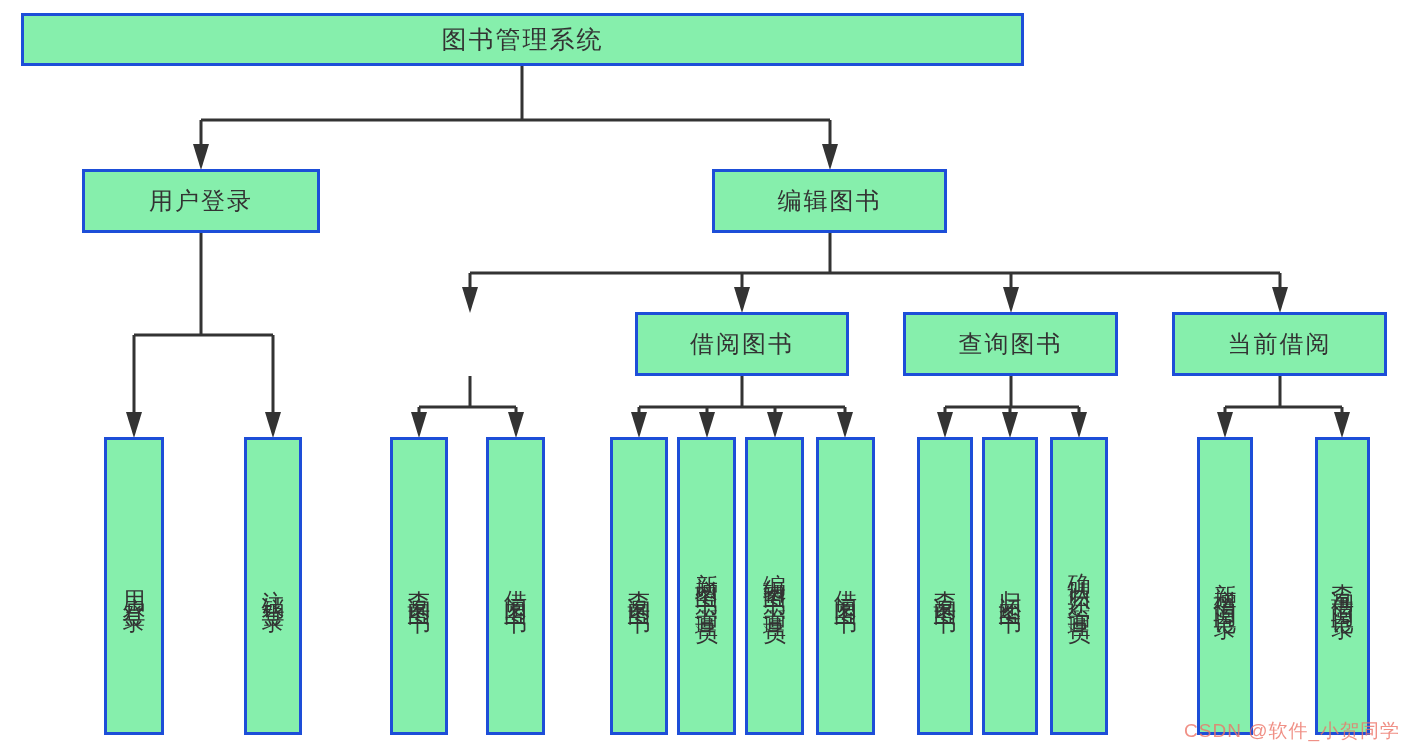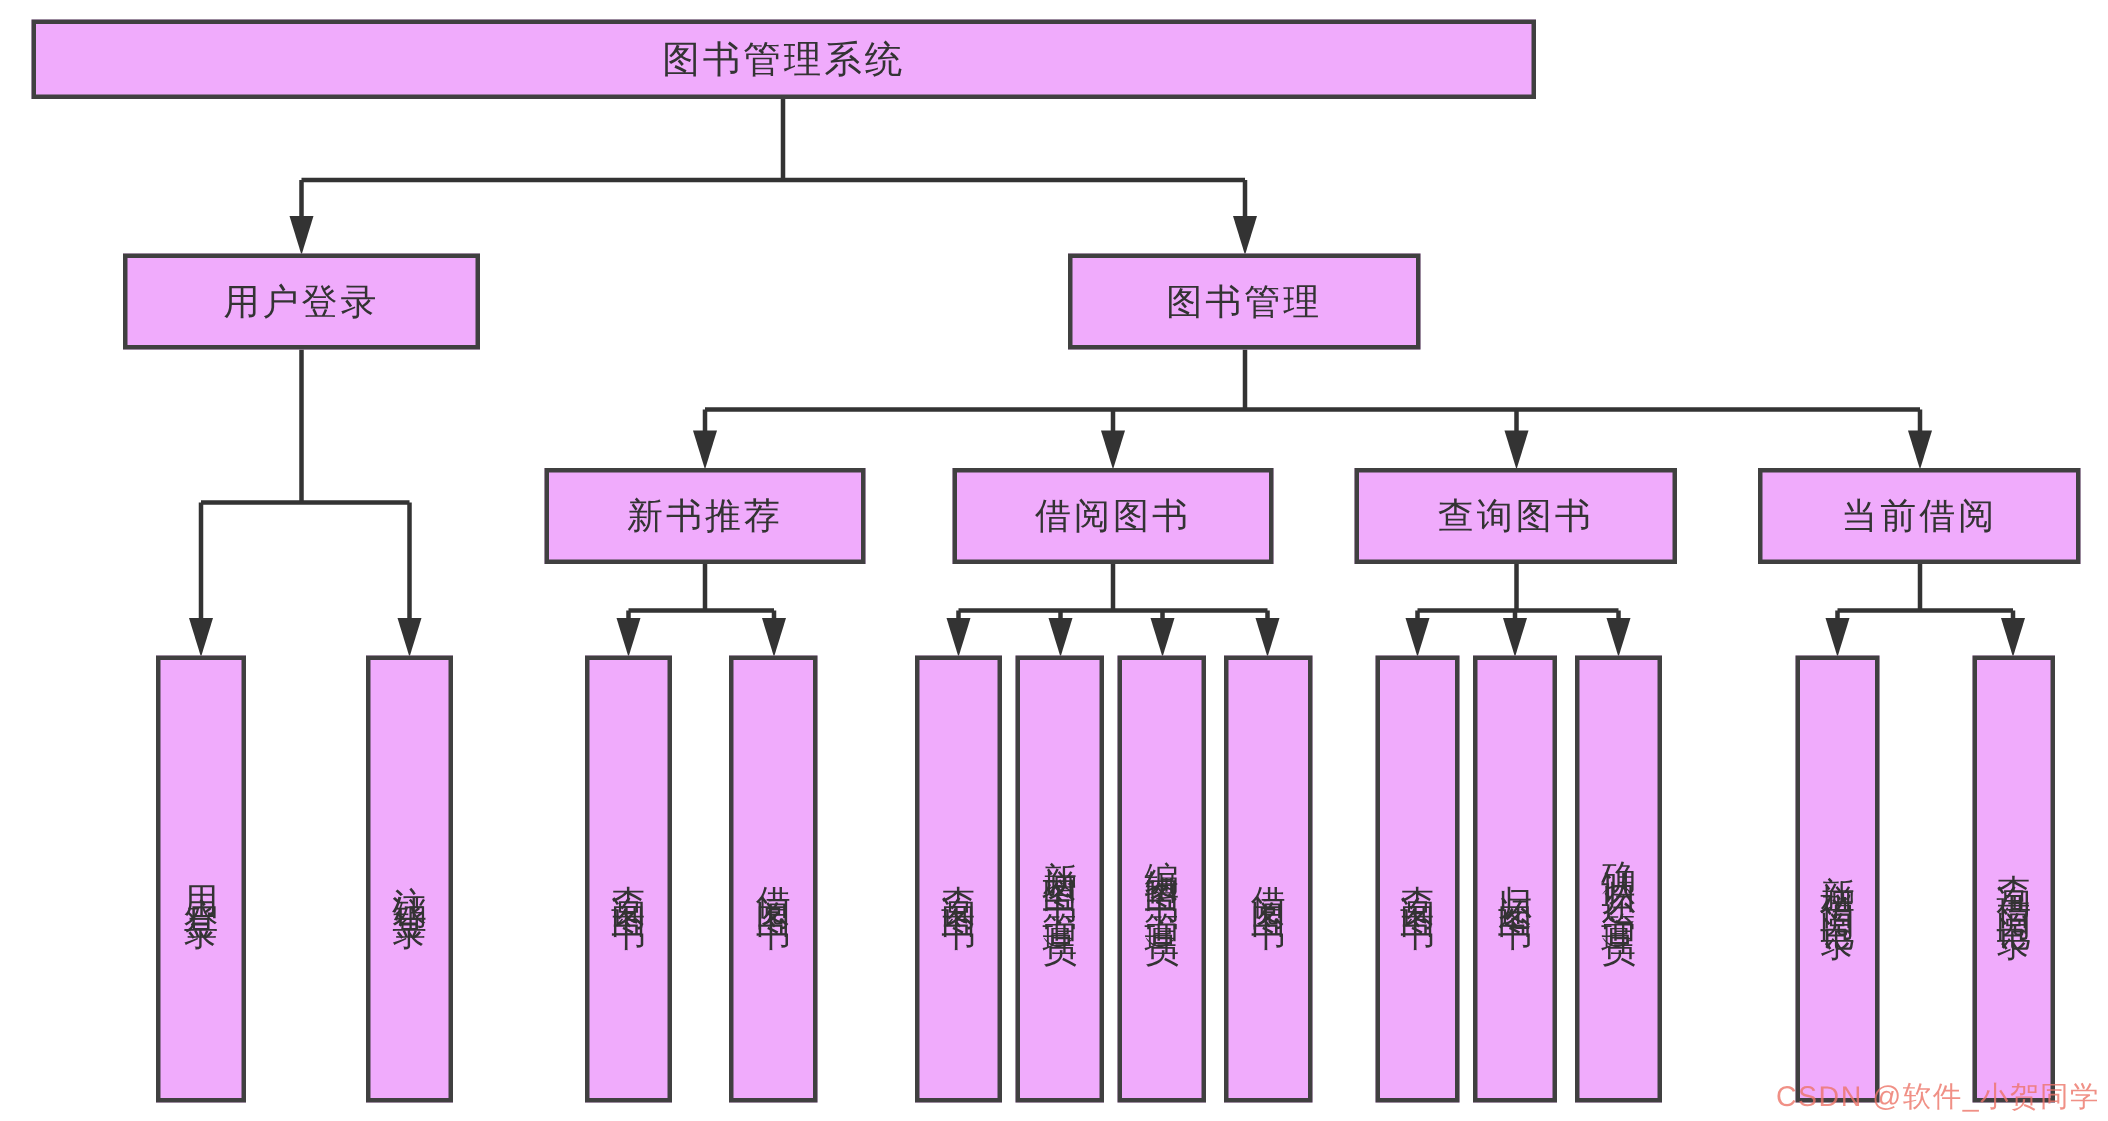--- a/index.html
+++ b/index.html
@@ -3,21 +3,21 @@
 <meta charset="utf-8">
 <style>
   html,body{margin:0;padding:0;background:#fff;}
   .canvas{
     position:relative;width:1405px;height:747px;background:#fff;
     font-family:"Liberation Sans","DejaVu Sans",sans-serif;color:#333;overflow:hidden;
   }
   .connectors{position:absolute;left:0;top:0;z-index:1;}
   .box{
     position:absolute;box-sizing:border-box;z-index:2;
-    border:3px solid #404040;background:#f0abfc;
+    border:3px solid #1d4ed8;background:#86efac;
     display:flex;align-items:center;justify-content:center;
     color:#333;
   }
   .h{font-size:24px;letter-spacing:2px;white-space:nowrap;}
   .root-box{font-size:25px;}
   .v{
     writing-mode:vertical-rl;
     font-size:23px;letter-spacing:7px;line-height:1;
   }
   .watermark{
@@ -85,23 +85,22 @@
       <polygon points="1002,412 1018,412 1010,438"></polygon>
       <polygon points="1071,412 1087,412 1079,438"></polygon>
       <polygon points="1217,412 1233,412 1225,438"></polygon>
       <polygon points="1334,412 1350,412 1342,438"></polygon>
     </g>
   </svg>
 
   <div class="box h root-box" style="left:21px;top:13px;width:1003px;height:53px">图书管理系统</div>
 
   <div class="box h" style="left:82px;top:169px;width:238px;height:64px">用户登录</div>
-  <div class="box h" style="left:712px;top:169px;width:235px;height:64px">图书管理</div>
+  <div class="box h" style="left:712px;top:169px;width:235px;height:64px">编辑图书</div>
 
-  <div class="box h" style="left:363px;top:312px;width:214px;height:64px">新书推荐</div>
   <div class="box h" style="left:635px;top:312px;width:214px;height:64px">借阅图书</div>
   <div class="box h" style="left:903px;top:312px;width:215px;height:64px">查询图书</div>
   <div class="box h" style="left:1172px;top:312px;width:215px;height:64px">当前借阅</div>
 
   <div class="box v" style="left:104px;top:437px;width:60px;height:298px">用户登录</div>
   <div class="box v" style="left:244px;top:437px;width:58px;height:298px">注销登录</div>
 
   <div class="box v" style="left:390px;top:437px;width:58px;height:298px">查询图书</div>
   <div class="box v" style="left:486px;top:437px;width:59px;height:298px">借阅图书</div>
 

